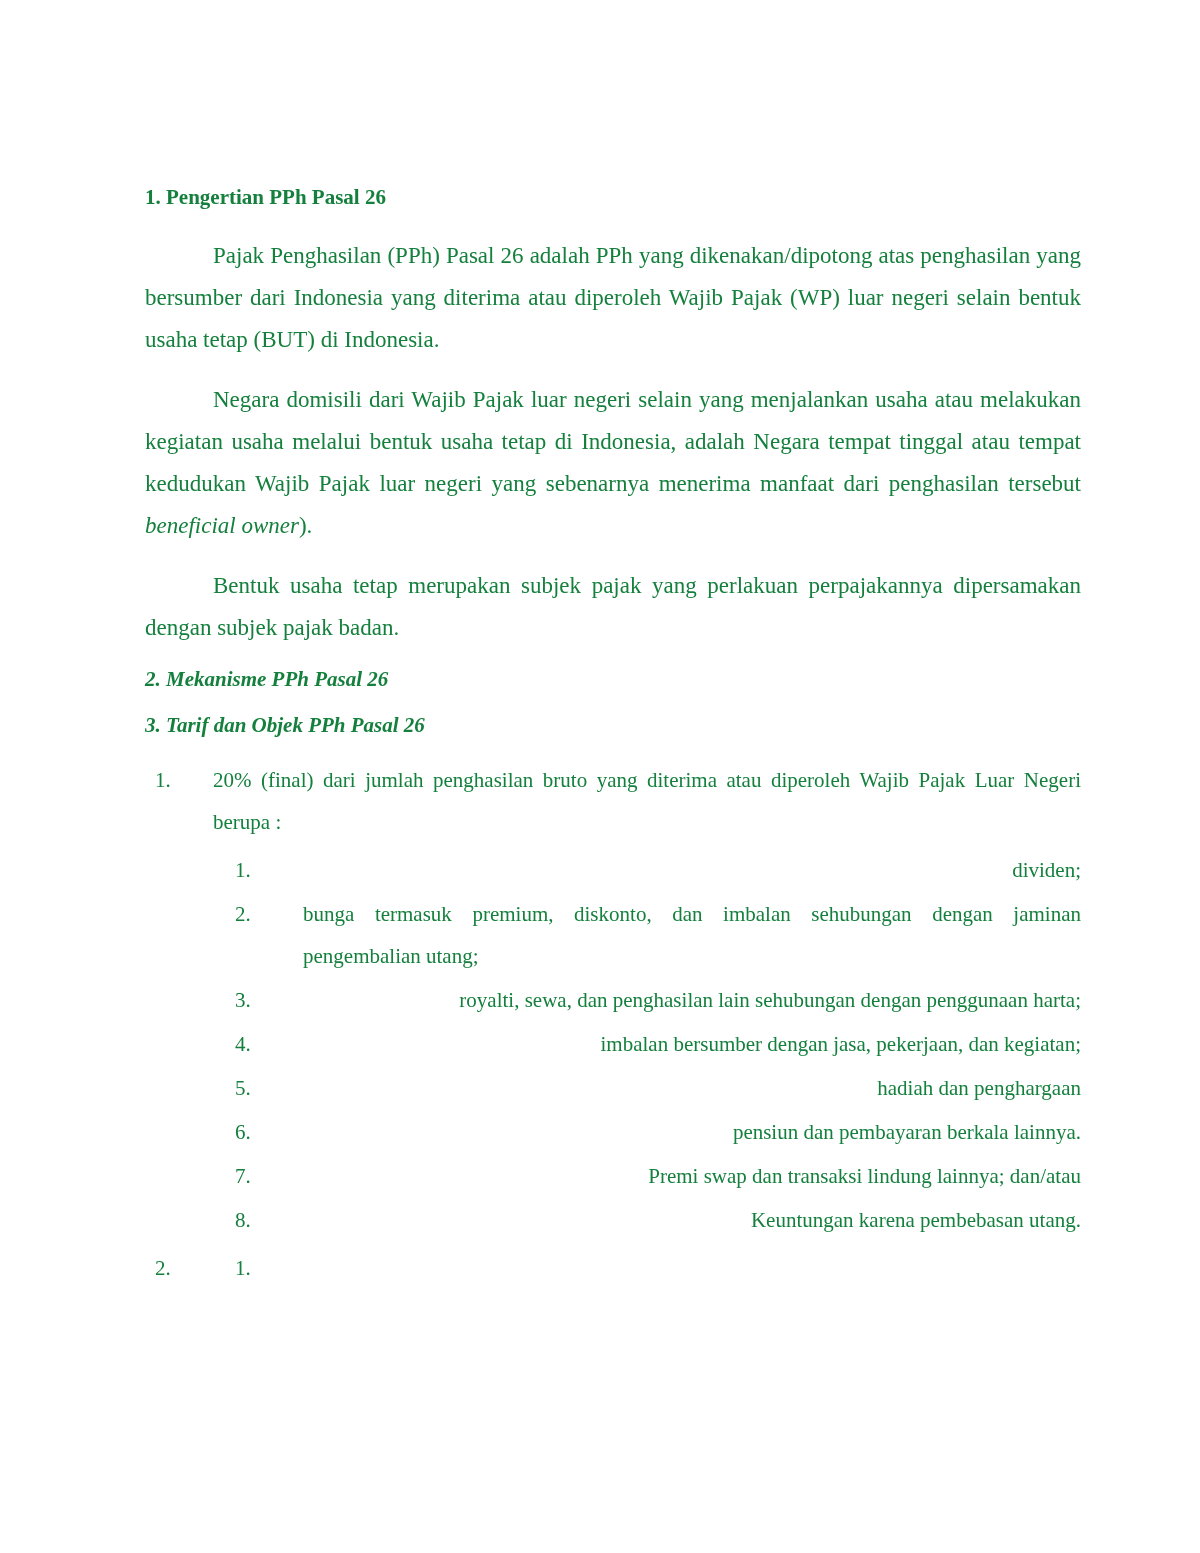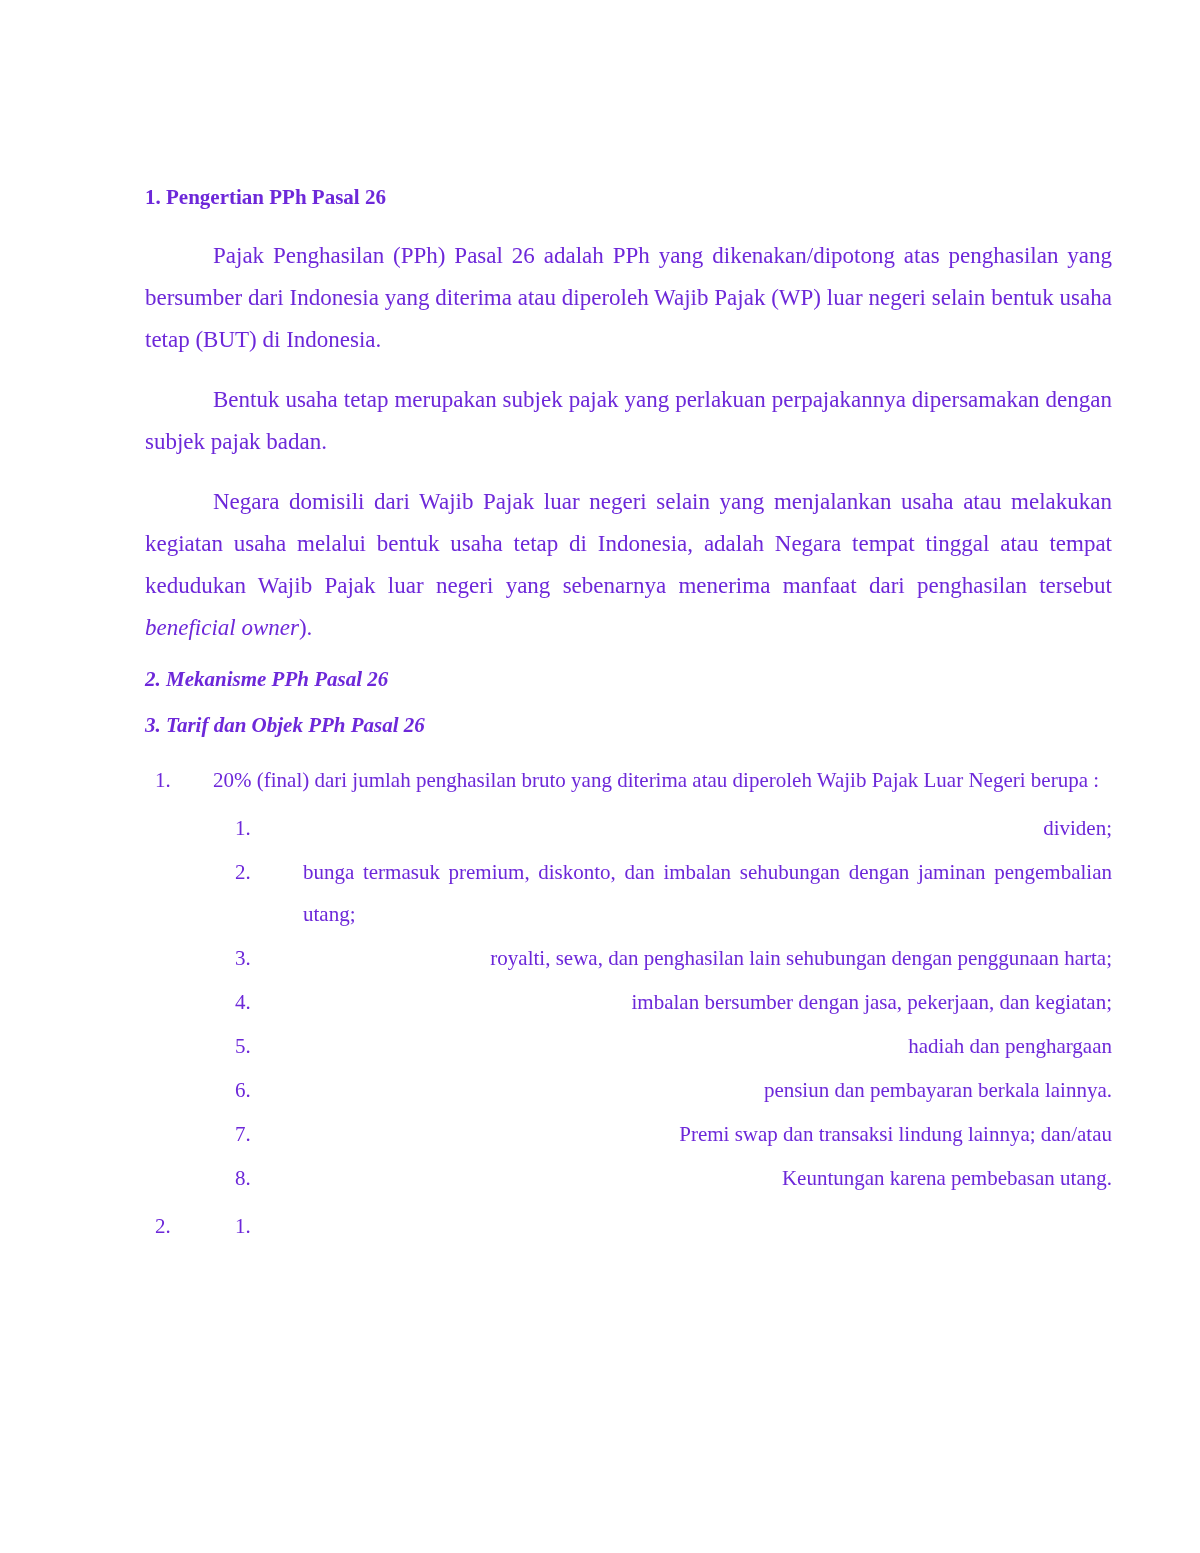--- a/index.html
+++ b/index.html
@@ -6,23 +6,23 @@
     margin: 0;
     padding: 0;
     background: #ffffff;
   }
   .page {
     width: 1200px;
     height: 1553px;
     position: relative;
     background: #ffffff;
     font-family: "Liberation Serif", serif;
-    color: #6d28d9;
+    color: #15803d;
     box-sizing: border-box;
-    padding: 185px 88px 0 145px;
+    padding: 185px 119px 0 145px;
     overflow: hidden;
   }
   .heading {
     font-weight: bold;
     font-size: 21px;
     line-height: 1.15;
     margin: 0 0 26px 0;
   }
   .heading.tight {
     margin-bottom: 22px;
@@ -96,23 +96,23 @@
 </style>
 </head>
 <body>
 
 <div class="page">
 
   <h2 class="heading">1. Pengertian PPh Pasal 26</h2>
 
   <p class="body"><span class="indent"></span><span>Pajak Penghasilan (PPh) Pasal 26 adalah PPh yang dikenakan/dipotong atas penghasilan yang bersumber dari Indonesia yang diterima atau diperoleh Wajib Pajak (WP) luar negeri selain bentuk usaha tetap (BUT) di Indonesia.</span></p>
 
+  <p class="body"><span class="indent"></span><span>Negara domisili dari Wajib Pajak luar negeri selain yang menjalankan usaha atau melakukan kegiatan usaha melalui bentuk usaha tetap di Indonesia, adalah Negara tempat tinggal atau tempat kedudukan Wajib Pajak luar negeri yang sebenarnya menerima manfaat dari penghasilan tersebut </span><span class="ital">beneficial owner</span><span>).</span></p>
+
   <p class="body"><span class="indent"></span><span>Bentuk usaha tetap merupakan subjek pajak yang perlakuan perpajakannya dipersamakan dengan subjek pajak badan.</span></p>
-
-  <p class="body"><span class="indent"></span><span>Negara domisili dari Wajib Pajak luar negeri selain yang menjalankan usaha atau melakukan kegiatan usaha melalui bentuk usaha tetap di Indonesia, adalah Negara tempat tinggal atau tempat kedudukan Wajib Pajak luar negeri yang sebenarnya menerima manfaat dari penghasilan tersebut </span><span class="ital">beneficial owner</span><span>).</span></p>
 
   <h2 class="heading tight">2. Mekanisme PPh Pasal 26</h2>
 
   <h2 class="heading tight">3. Tarif dan Objek PPh Pasal 26</h2>
 
   <ol class="lvl1">
     <li>
       <span class="num">1.</span>
       <span class="txt">20% (final) dari jumlah penghasilan bruto yang diterima atau diperoleh Wajib Pajak Luar Negeri berupa :</span>
       <ol class="lvl2">

